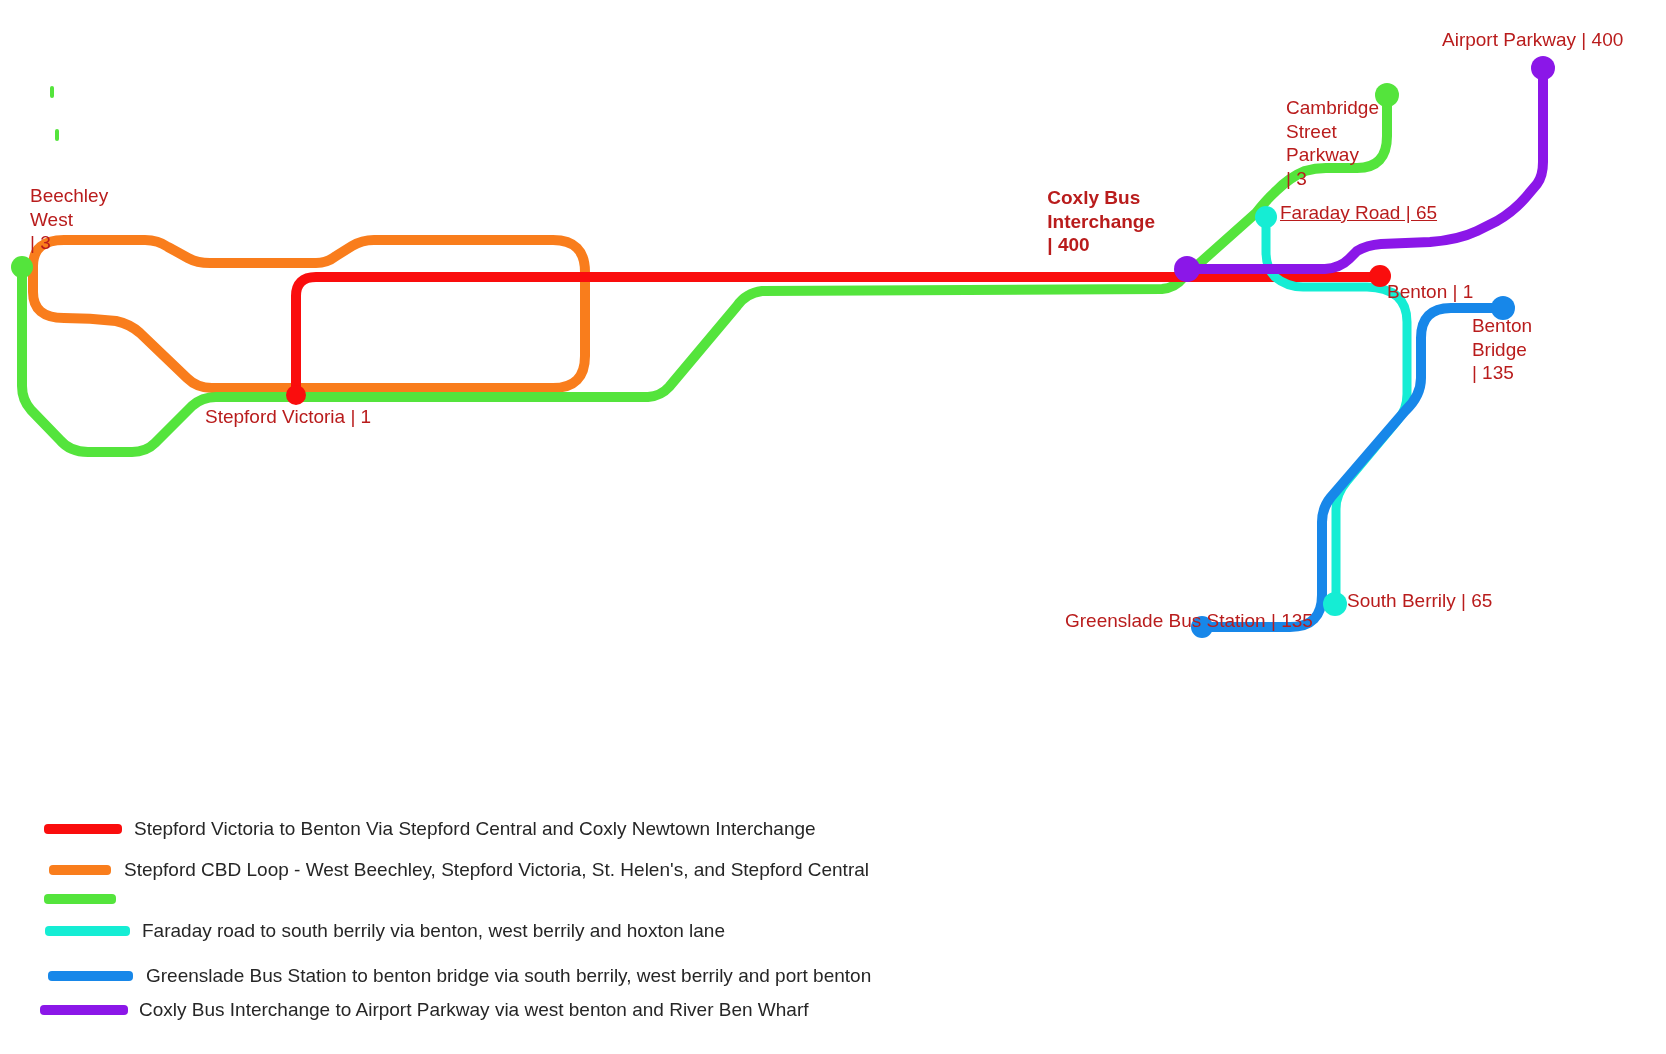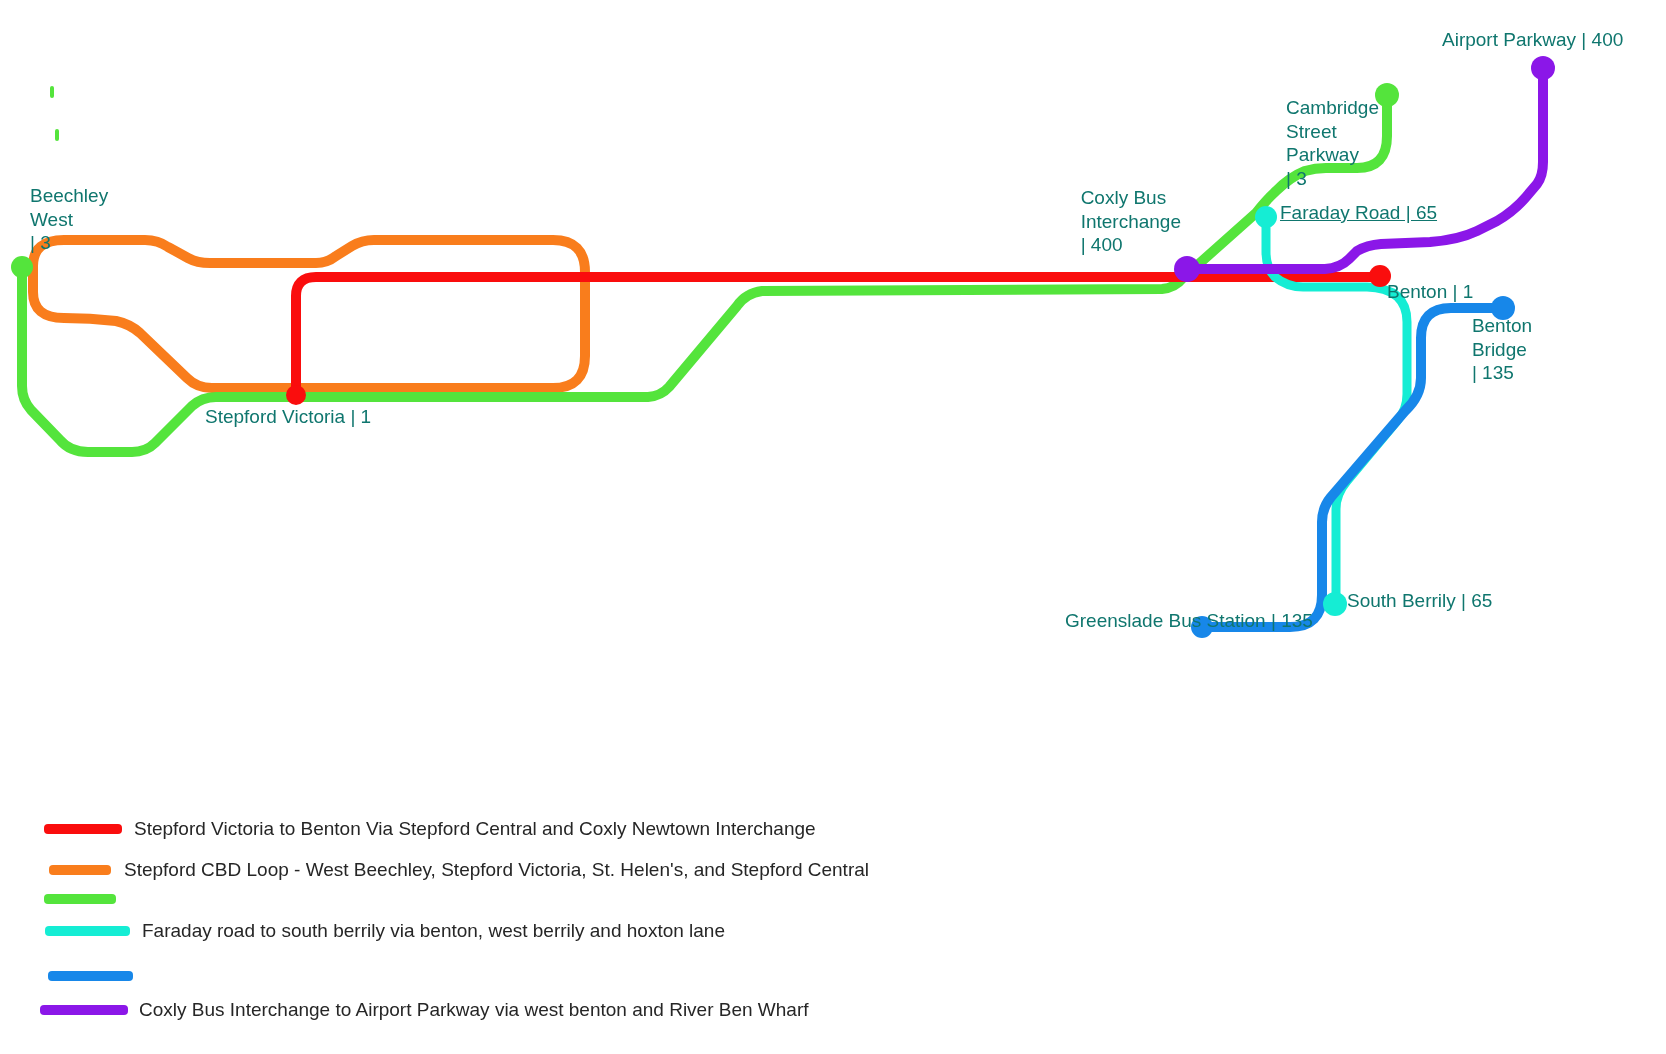--- a/index.html
+++ b/index.html
@@ -10,21 +10,21 @@
     background:#ffffff;
     font-family:"Liberation Sans","DejaVu Sans",sans-serif;
     overflow:hidden;
   }
   #route-map{position:absolute;left:0;top:0;}
   .station-label{
     position:absolute;
     white-space:pre-line;
     font-size:19px;
     line-height:23.5px;
-    color:#0f766e;
+    color:#b91c1c;
   }
   .align-right{text-align:left;}
   .align-center{text-align:left;transform:translateX(-50%);}
   .legend-row{
     position:absolute;
     display:flex;
     align-items:center;
     height:24px;
     left:40px;
   }
@@ -68,21 +68,21 @@
     <circle cx="1335" cy="604" r="12" fill="#15edd4"></circle>
     <circle cx="1202" cy="627" r="11" fill="#1787e9"></circle>
   </svg>
 
   <div class="station-label" style="left:30px;top:184px;">Beechley
 West
 | 3</div>
 
   <div class="station-label" style="left:205px;top:405px;">Stepford Victoria | 1</div>
 
-  <div class="station-label align-right" style="right:485px;top:186px;">Coxly Bus
+  <div class="station-label align-right" style="right:511px;top:186px;font-weight:bold;">Coxly Bus
 Interchange
 | 400</div>
 
   <div class="station-label align-right" style="right:287px;top:96px;">Cambridge
 Street
 Parkway
 | 3</div>
 
   <div class="station-label" style="left:1280px;top:201px;text-decoration:underline;">Faraday Road | 65</div>
 
@@ -122,20 +122,21 @@
     <svg class="swatch" width="85" height="12" style="margin-left:5px;">
       <rect x="0" y="1" width="85" height="10" rx="4" fill="#15edd4"></rect>
     </svg>
     <span class="legend-label" style="margin-left:12px;">Faraday road to south berrily via benton, west berrily and hoxton lane</span>
   </div>
 
   <div class="legend-row" style="top:964px;">
     <svg class="swatch" width="85" height="12" style="margin-left:8px;">
       <rect x="0" y="1" width="85" height="10" rx="4" fill="#1787e9"></rect>
     </svg>
+    <span class="legend-label" style="margin-left:13px;">Greenslade Bus Station to benton bridge via south berrily, west berrily and port benton</span>
   </div>
 
   <div class="legend-row" style="top:998px;">
     <svg class="swatch" width="88" height="12" style="margin-left:0px;">
       <rect x="0" y="1" width="88" height="10" rx="4" fill="#8b17e8"></rect>
     </svg>
     <span class="legend-label" style="margin-left:11px;">Coxly Bus Interchange to Airport Parkway via west benton and River Ben Wharf</span>
   </div>
 
 </div>

